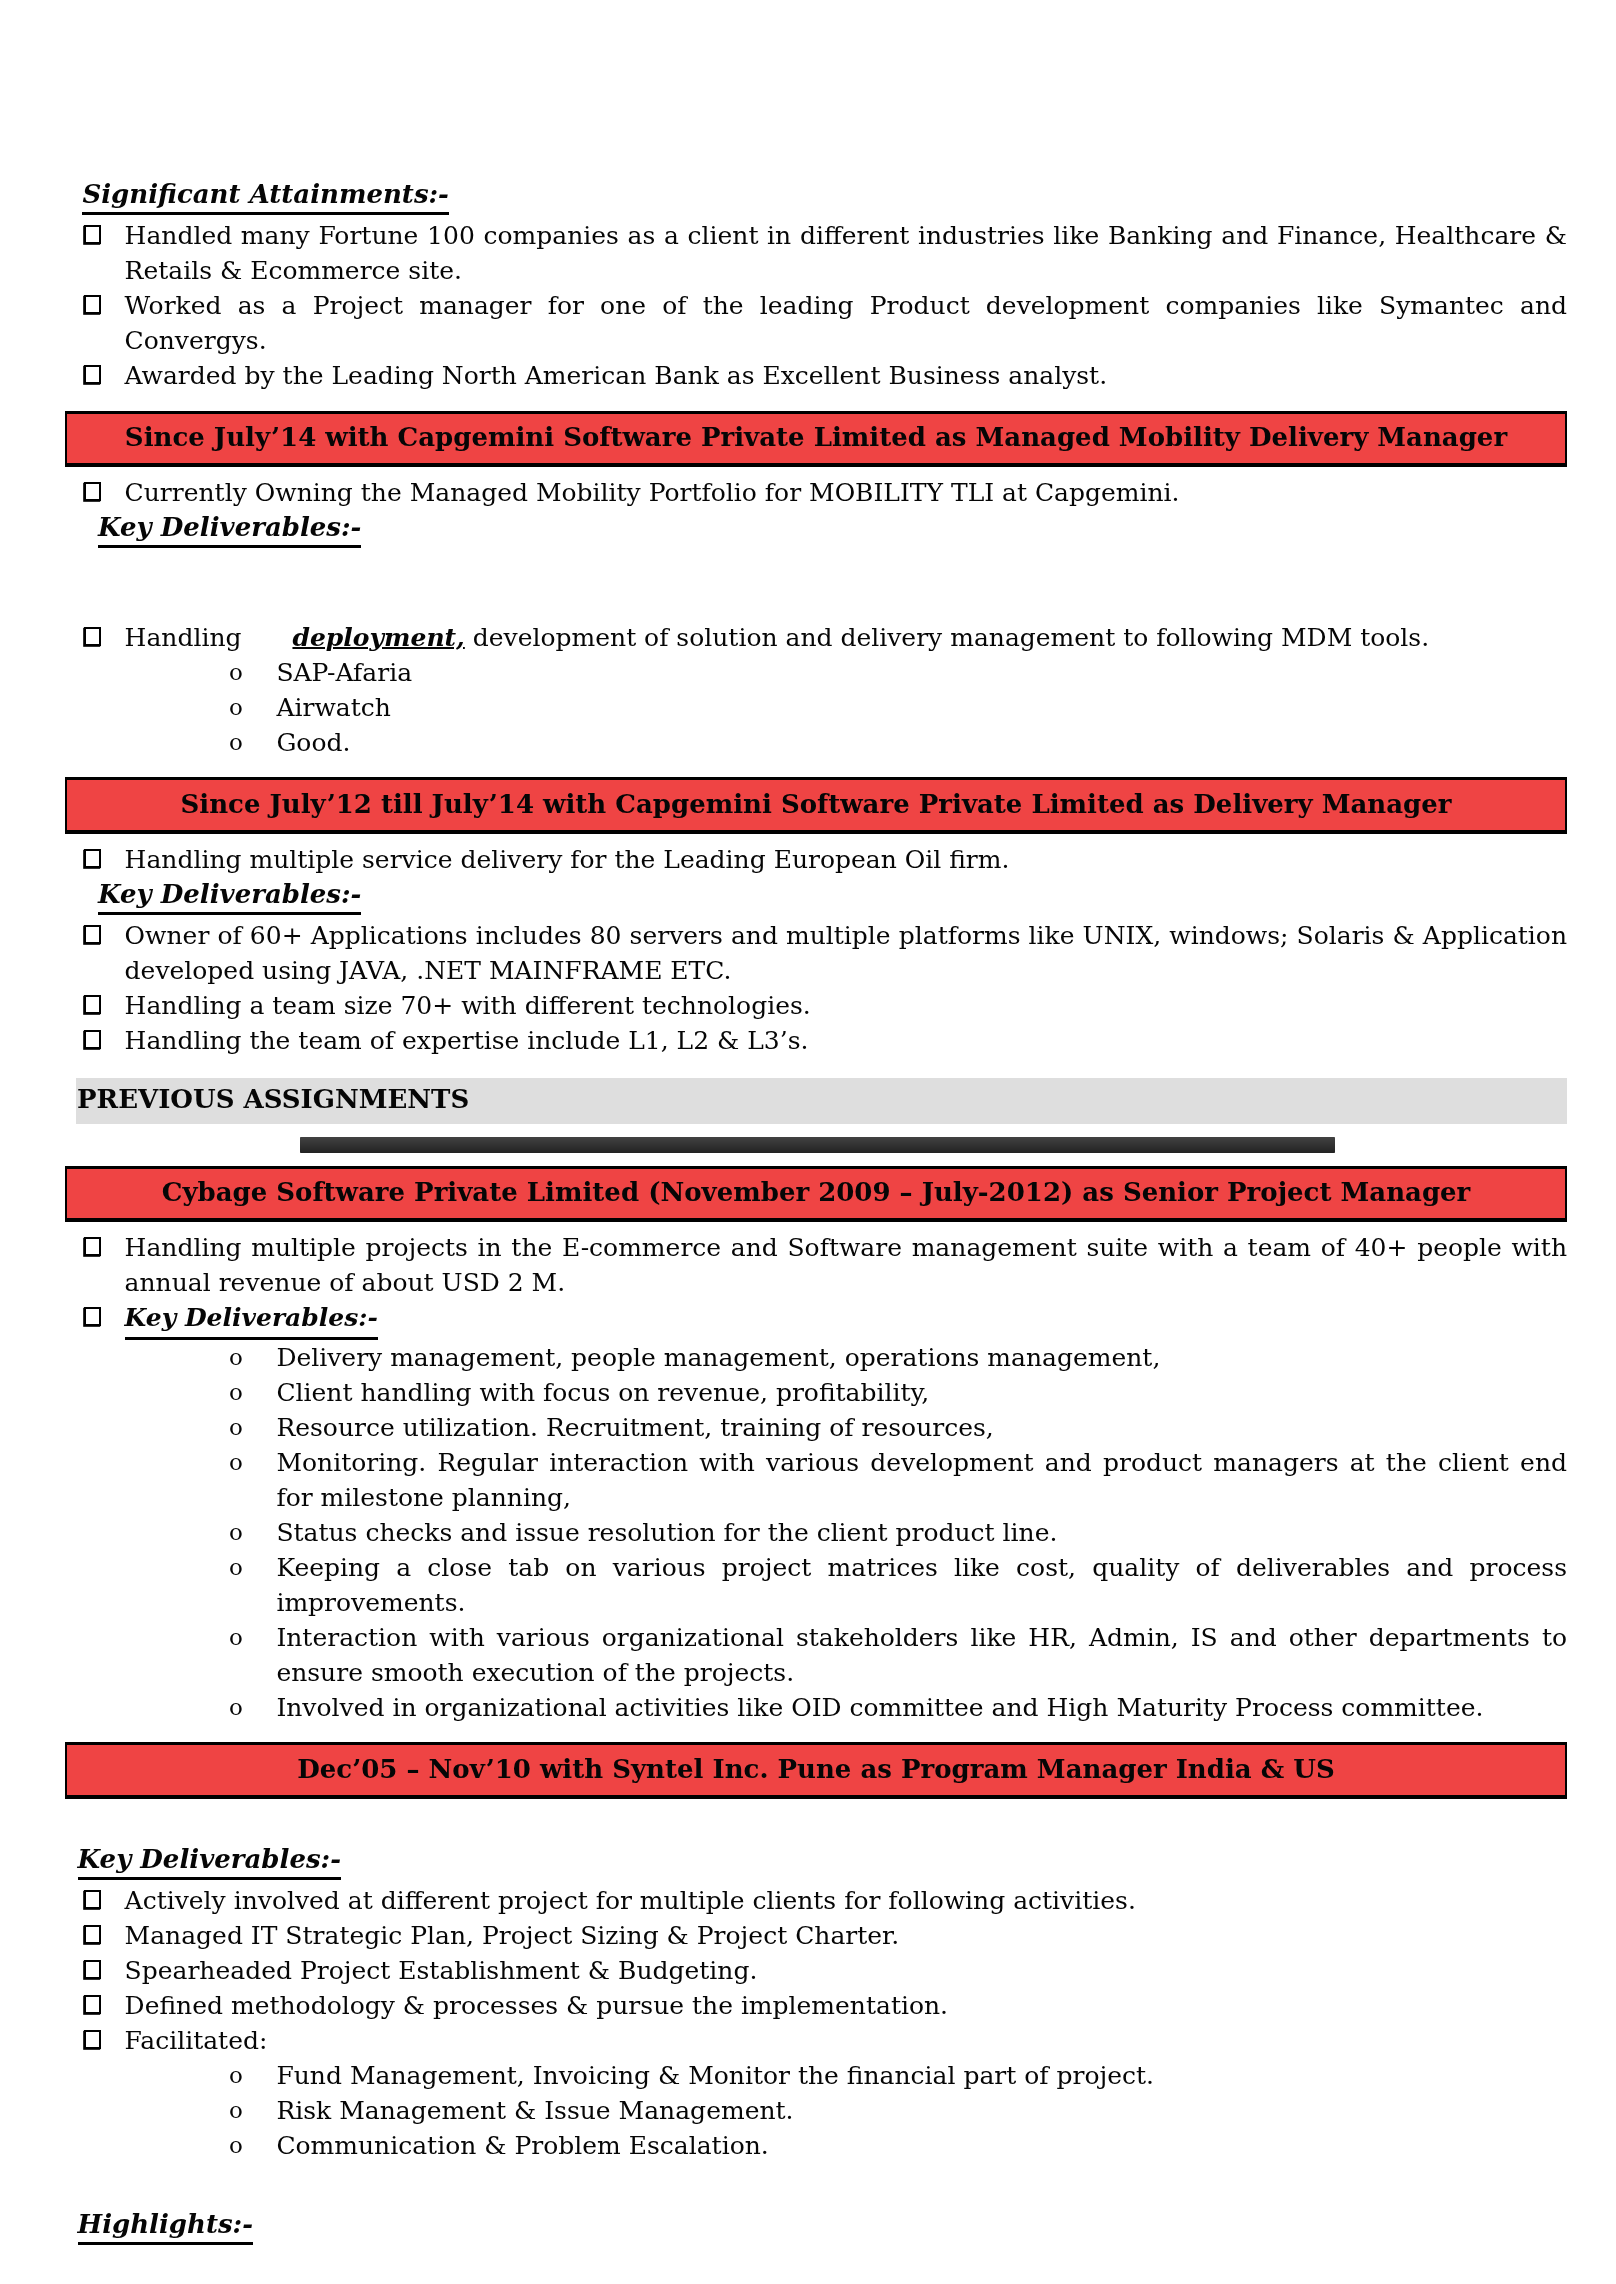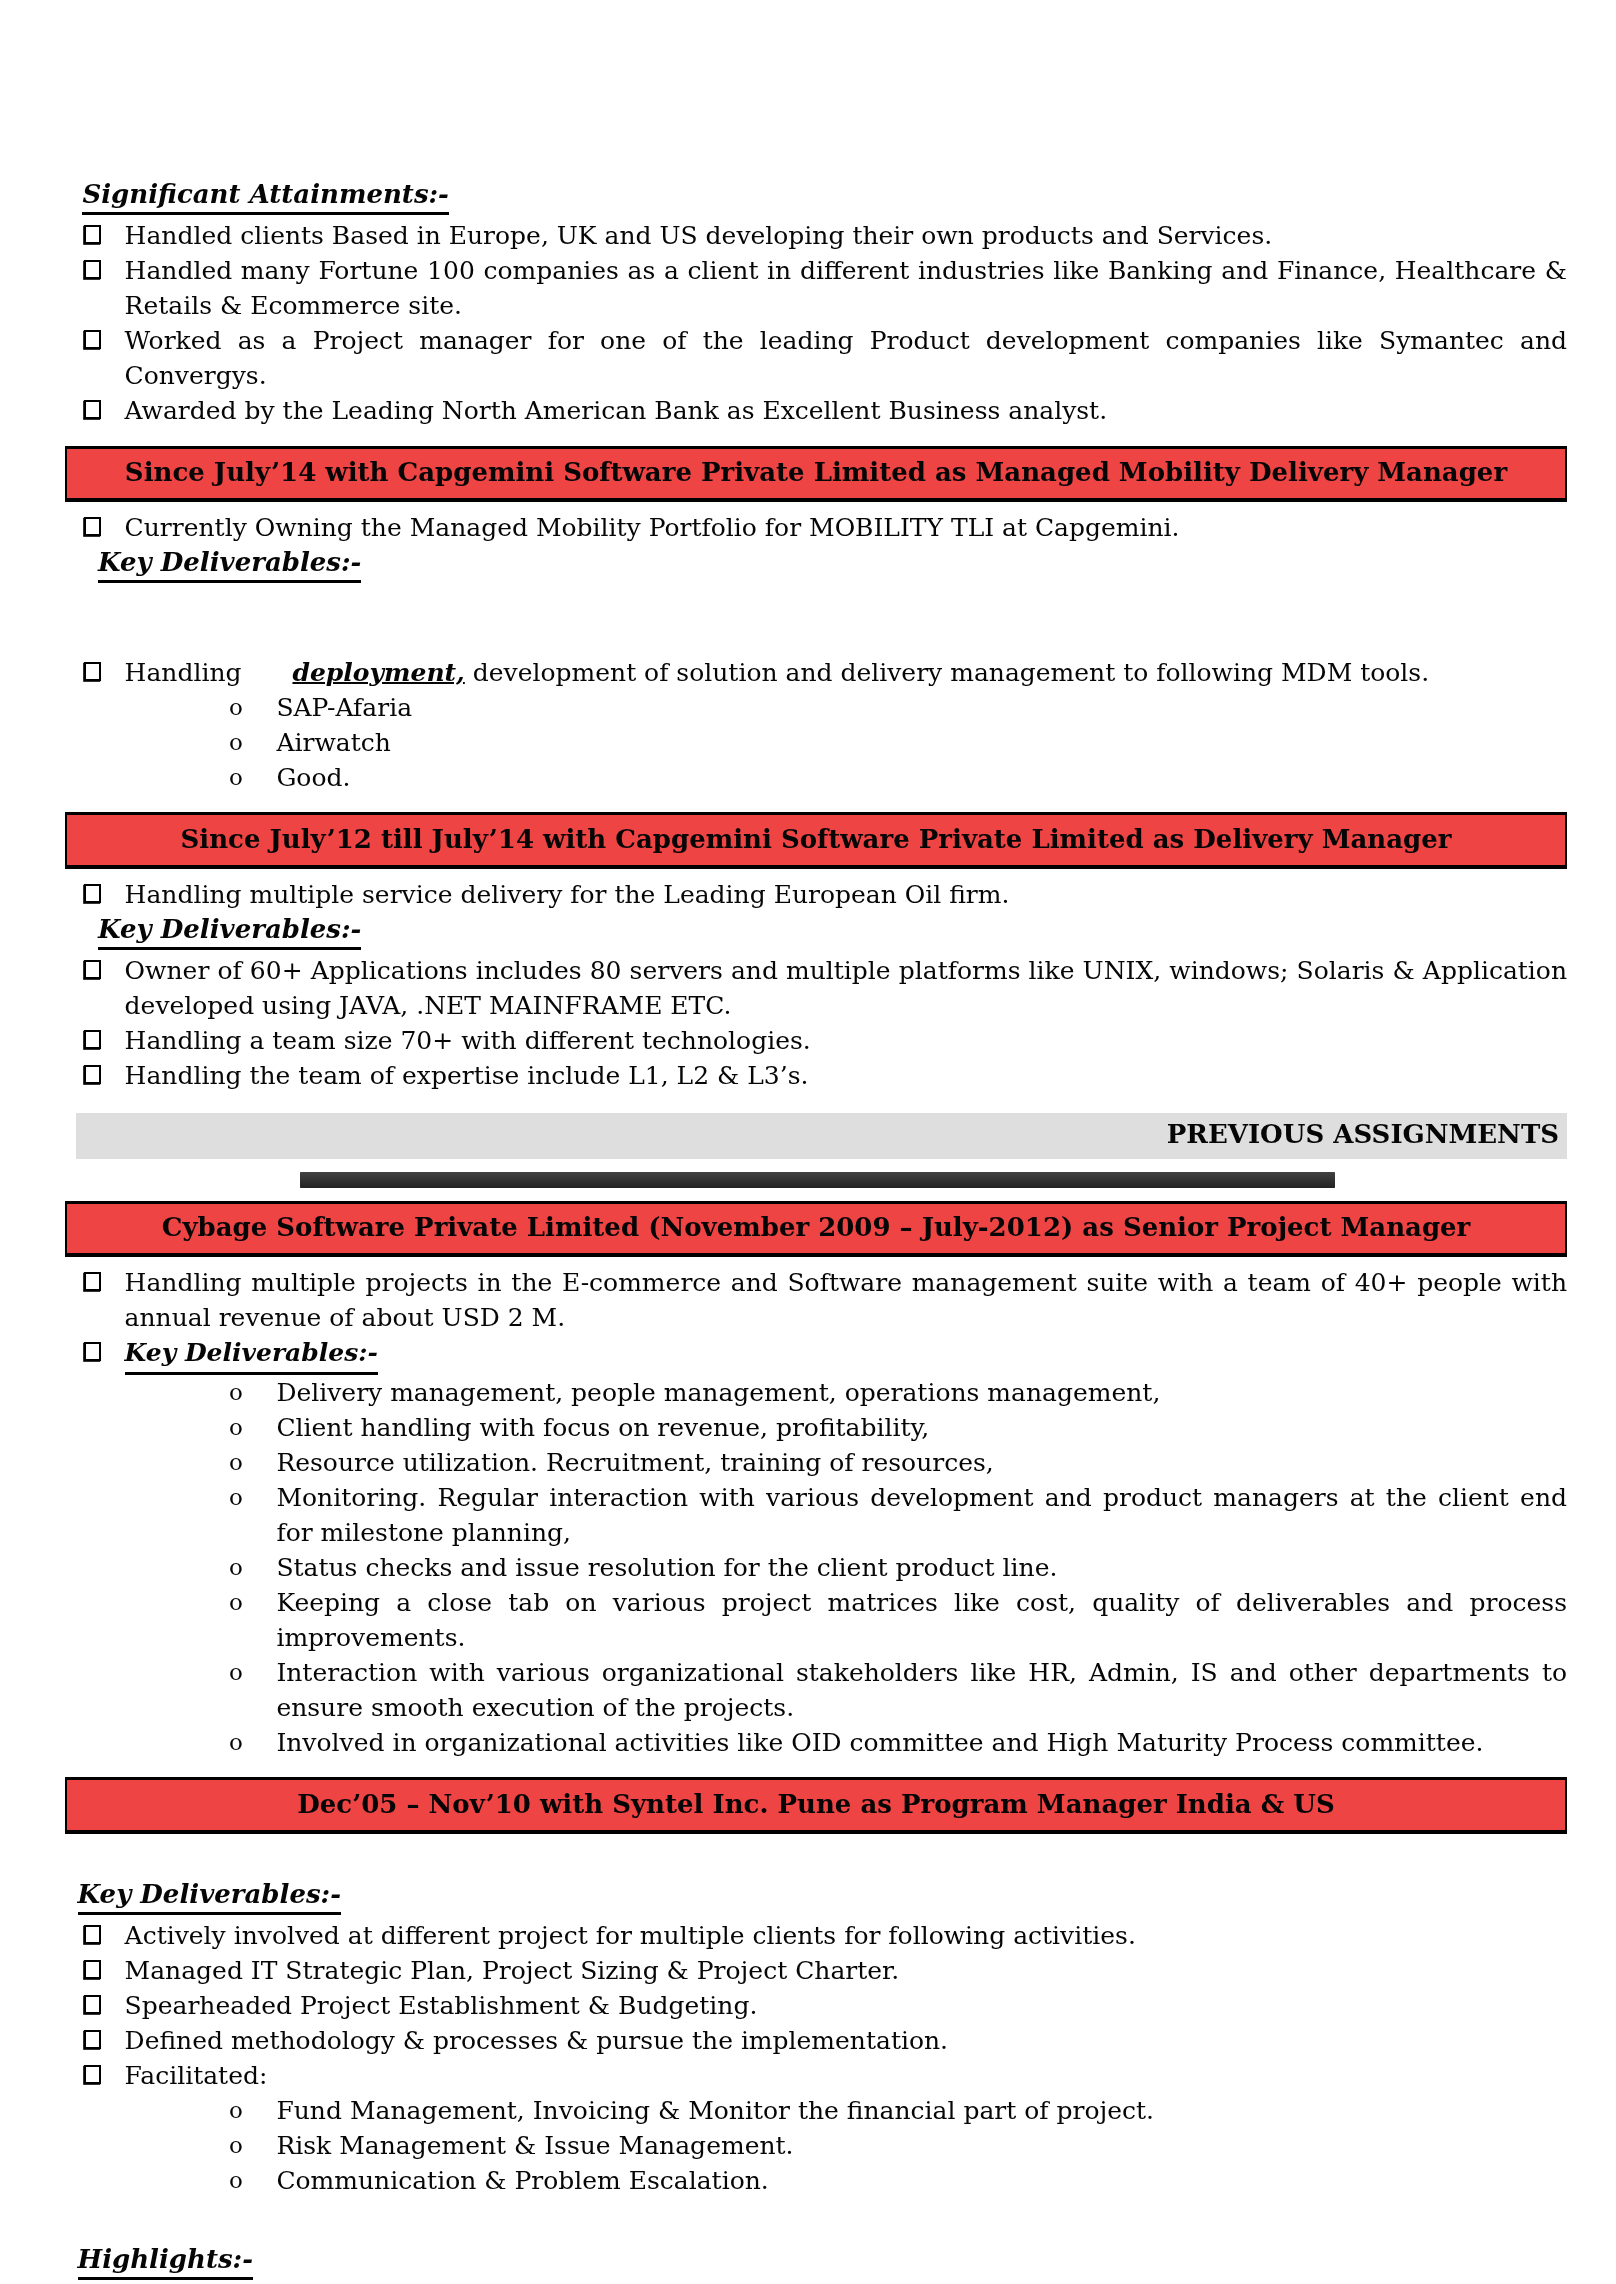--- a/index.html
+++ b/index.html
@@ -76,24 +76,24 @@
     text-align: center;
     font-weight: 700;
     font-size: 26px;
     background: #ef4444;
   }
 
   
   .band {
     margin: 20.5px 0 0 11px;
     background: #dedede;
-    text-align: right;
+    text-align: left;
     font-weight: 700;
     font-size: 26px;
-    padding: 4px 8px 7px;
+    padding: 4px 1px 7px;
   }
 
   
   .darkbar {
     margin: 12.6px 0 6.3px 235px;
     width: 1035px;
     height: 16px;
     background: linear-gradient(180deg, #424242, #222222);
     border-radius: 0.8px;
   }
@@ -106,24 +106,20 @@
 </head>
 <body>
 
 <div class="page">
 
   <div class="uhead">
     <span>Significant Attainments:-</span>
   </div>
   <div class="li">
     <span class="sq"></span>
-    <p>Handled clients Based in Europe, UK and US developing their own products and Services.</p>
-  </div>
-  <div class="li">
-    <span class="sq"></span>
     <p>Handled many Fortune 100 companies as a client in different industries like Banking and Finance, Healthcare &amp; Retails &amp; Ecommerce site.</p>
   </div>
   <div class="li">
     <span class="sq"></span>
     <p>Worked as a Project manager for one of the leading Product development companies like Symantec and Convergys.</p>
   </div>
   <div class="li">
     <span class="sq"></span>
     <p>Awarded by the Leading North American Bank as Excellent Business analyst.</p>
   </div>

